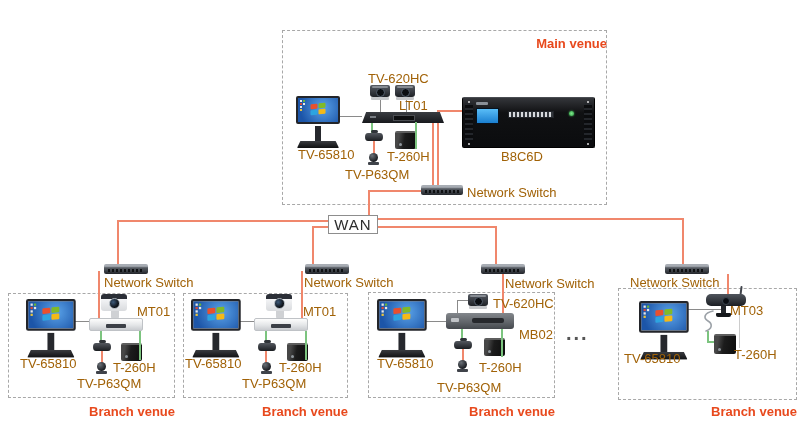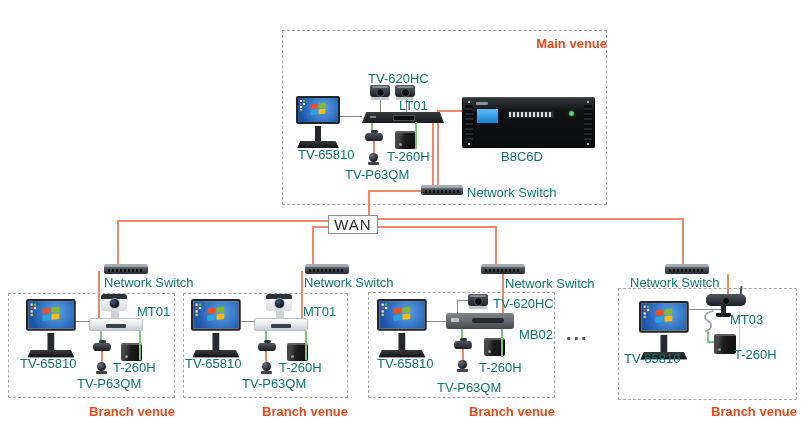--- a/index.html
+++ b/index.html
@@ -5,21 +5,21 @@
   html,body{margin:0;padding:0;background:#fff;}
   #canvas{position:relative;width:810px;height:444px;background:#fff;overflow:hidden;
           font-family:"Liberation Sans",sans-serif;}
   #canvas *{box-sizing:border-box;}
   i,b{display:block;font-style:normal;font-weight:normal;}
 
   
   .venue-box{position:absolute;border:1px dashed var(--border-dash-gray,#a8a8a8);z-index:0;}
   .venue-title{position:absolute;font-weight:700;font-size:13px;line-height:1.2;
                color:var(--venue-label-red,#e8491d);text-align:right;z-index:4;}
-  .lbl{position:absolute;font-size:13px;line-height:1.15;color:#0f766e;white-space:nowrap;z-index:4;}
+  .lbl{position:absolute;font-size:13px;line-height:1.15;color:#a16207;white-space:nowrap;z-index:4;}
   .ln{position:absolute;z-index:1;}
   .ln.o{background:var(--connection-orange,#f0876c);}
   .ln.g{background:var(--connection-green,#7cc47f);}
   .ln.gy{background:var(--connection-gray,#8a8a8a);}
   .ln.lt{background:#cccccc;}
   .ln.top{z-index:3;}
   .dev{position:absolute;z-index:2;}
 
   
   .wanbox{position:absolute;left:328px;top:215px;width:50px;height:19px;background:#fff;
@@ -321,17 +321,17 @@
     <i class="mon-base"></i>
   </div>
   <i class="dev antenna" style="left:740px;top:286px"></i>
   <div class="dev mt03-bar" style="left:706px;top:294px"></div>
   <i class="dev mt03-stem" style="left:721px;top:306px"></i>
   <i class="dev mt03-foot" style="left:716px;top:313px"></i>
   <svg class="dev" style="left:700px;top:310px" width="16" height="24" viewBox="0 0 16 24">
     <path d="M13 1 C4 3, 3 8, 8 11 C13 14, 12 19, 6 21" fill="none" stroke="#9ba1a7" stroke-width="1.6" stroke-linecap="round"></path>
   </svg>
   <div class="dev speaker lg" style="left:714px;top:334px"></div>
-  <div class="lbl" style="left:730px;top:313px">MT03</div>
+  <div class="lbl" style="left:730px;top:304px">MT03</div>
   <div class="lbl" style="left:624px;top:352px">TV-65810</div>
   <div class="lbl" style="left:734px;top:348px">T-260H</div>
 
 </div>
 
 </body></html>

